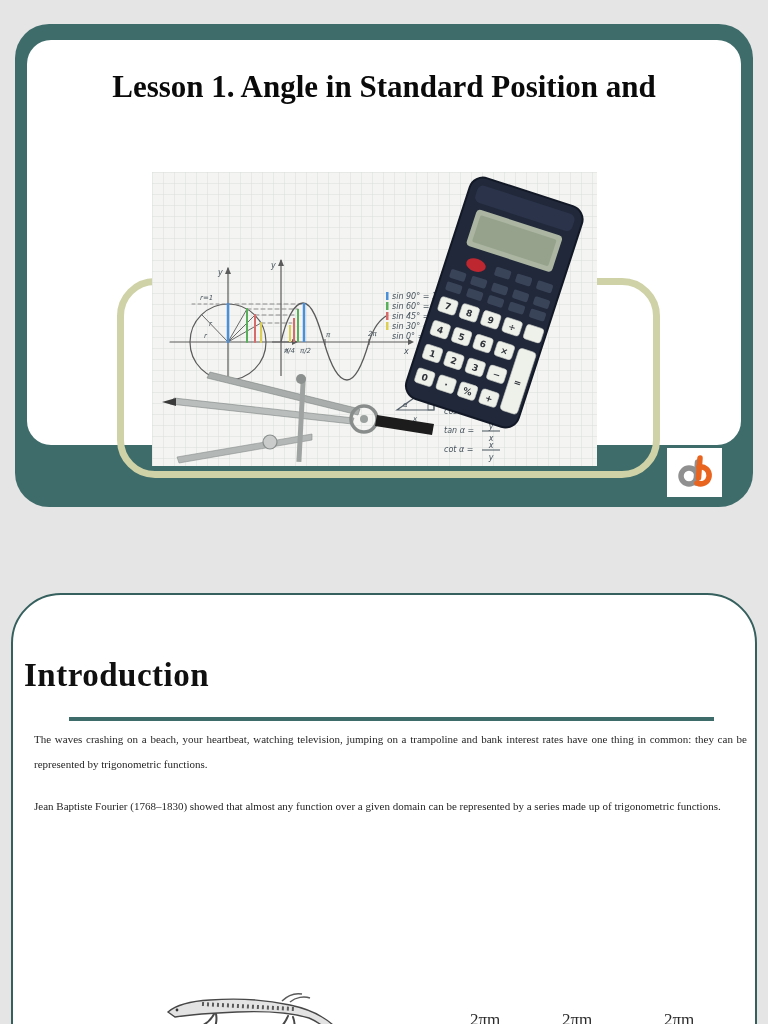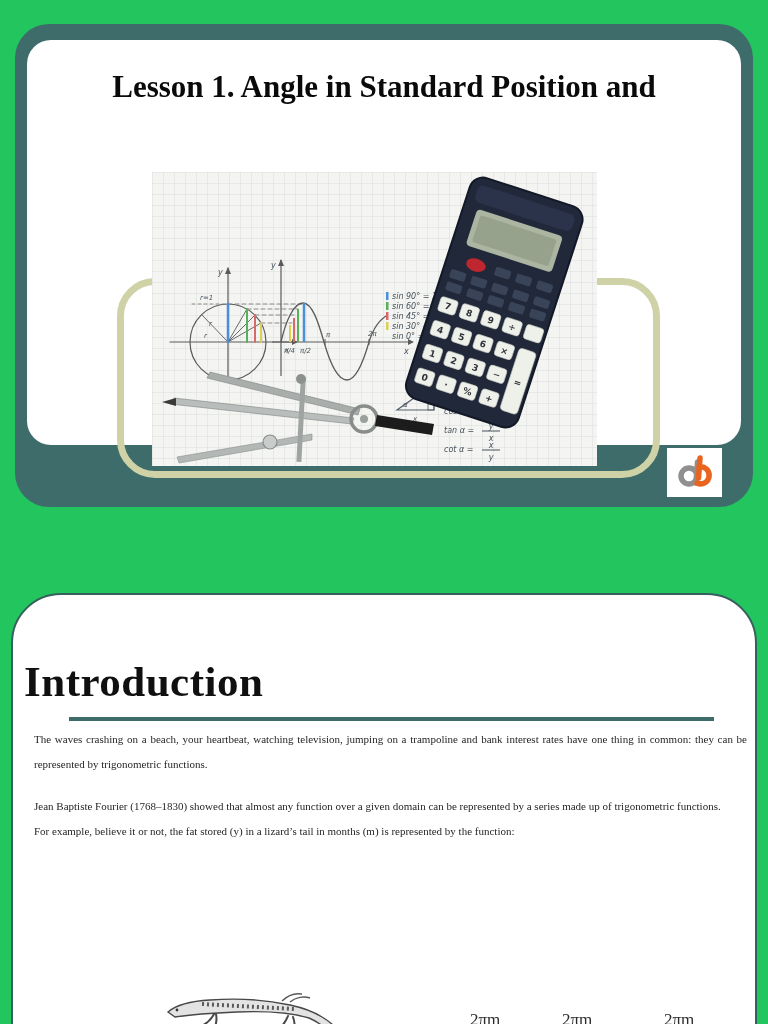--- a/index.html
+++ b/index.html
@@ -1,45 +1,45 @@
 <!DOCTYPE html>
 <html><head>
 <meta charset="utf-8">
 <style>
   html,body{margin:0;padding:0;background:#ffffff;}
-  .page{position:relative;width:768px;height:1024px;overflow:hidden;background:#22c55e;
+  .page{position:relative;width:768px;height:1024px;overflow:hidden;background:#e5e5e5;
         font-family:"Liberation Serif",serif;}
 
   
   .slide1{position:absolute;left:15px;top:24px;width:738px;height:483px;
           background:#3E6C6A;border-radius:34px;}
   .card1{position:absolute;left:12px;top:16px;width:714px;height:405px;
          background:#ffffff;border-radius:24px;}
   .title{position:absolute;left:0;top:28px;width:100%;text-align:center;
          font-weight:bold;font-size:31px;line-height:38px;color:#0a0a0a;
          font-family:"Liberation Serif",serif;}
   .olive-frame{position:absolute;left:102px;top:254px;width:529px;height:186px;
                border:7px solid #CFD2A6;border-radius:38px;background:transparent;}
   .photo{position:absolute;left:137px;top:148px;width:445px;height:294px;}
   .photo svg{display:block;}
   .logo{position:absolute;left:652px;top:424px;width:55px;height:49px;background:#ffffff;
         display:flex;align-items:center;justify-content:center;}
 
   
   .slide2{position:absolute;left:11px;top:593px;width:746px;height:440px;box-sizing:border-box;
           background:#ffffff;border:2px solid #35605E;border-radius:50px 50px 0 0;}
-  .intro{position:absolute;left:11px;top:62px;font-size:43px;font-weight:bold;color:#101010;
+  .intro{position:absolute;left:11px;top:62px;font-size:33px;font-weight:bold;color:#101010;
          letter-spacing:0.5px;font-family:"Liberation Serif",serif;}
   .divider{position:absolute;left:56px;top:122px;width:645px;height:4px;background:#3E6C6A;}
   .content{position:absolute;left:21px;top:132px;width:713px;font-size:11px;line-height:25px;
            color:#262626;}
   .content p{margin:0;text-align:justify;}
   .content p.p1{margin-bottom:17px;}
   .content p.why{margin-bottom:15px;text-align:left;}
-  .content p.p2{}
+  .content p.p2{margin-bottom:13px;}
   .red{color:#C8423E;}
   .lizard{position:absolute;left:149px;top:390px;width:200px;height:60px;}
   .frag{position:absolute;top:415px;font-size:17px;color:#2a2a2a;font-family:"Liberation Serif",serif;}
   .frag.f1{left:457px;} .frag.f2{left:549px;} .frag.f3{left:651px;}
 
   
   .hw{font-family:"DejaVu Sans",sans-serif;font-style:italic;font-size:8px;fill:#47525c;}
   .hw7{font-family:"DejaVu Sans",sans-serif;font-style:italic;font-size:7px;fill:#47525c;}
   .ck{font-family:"DejaVu Sans",sans-serif;font-weight:bold;font-size:9px;fill:#30343a;text-anchor:middle;}
 </style>
@@ -239,21 +239,20 @@
     </div>
   </section>
 
   <section class="slide2">
     <h2 class="intro" style="margin:0">Introduction</h2>
     <div class="divider"></div>
 
     <div class="content">
       <p class="p1">The waves crashing on a beach, your heartbeat, watching television, jumping on a trampoline and bank interest rates have one thing in common: they can be represented by trigonometric functions.</p>
       <p class="p2">Jean Baptiste Fourier (1768–1830) showed that almost any function over a given domain can be represented by a series made up of trigonometric functions.</p>
-      <p class="p3">For example, believe it or not, the fat stored (y) in a lizard’s tail in months (m) is represented by the function:</p>
     </div>
 
     <div class="lizard">
       <svg width="200" height="60" viewBox="0 0 200 60">
         <path d="M6,27 C14,20 30,16 48,15 C75,13 105,15 128,20 C142,23 152,27 160,32 C172,39 180,48 186,60 L177,60 C169,47 159,38 147,33 C127,27 100,26 75,27 C50,28 26,30 13,32 Z" fill="#e3e3e3" stroke="#474747" stroke-width="1.4"></path>
         <circle cx="15" cy="25" r="1.4" fill="#333"></circle>
         <line x1="40" y1="19" x2="132" y2="24" stroke="#5a5a5a" stroke-width="4" stroke-dasharray="2 3"></line>
         <path d="M52,29 C48,37 42,41 33,43 M54,29 C56,39 52,46 47,52" fill="none" stroke="#474747" stroke-width="2" stroke-linecap="round"></path>
         <path d="M126,31 C122,41 114,47 106,49 M131,32 C135,43 131,52 125,57" fill="none" stroke="#474747" stroke-width="2" stroke-linecap="round"></path>
         <path d="M120,16 C126,10 134,8 140,9 M128,17 C134,12 142,11 148,13" fill="none" stroke="#5a5a5a" stroke-width="1.5"></path>

